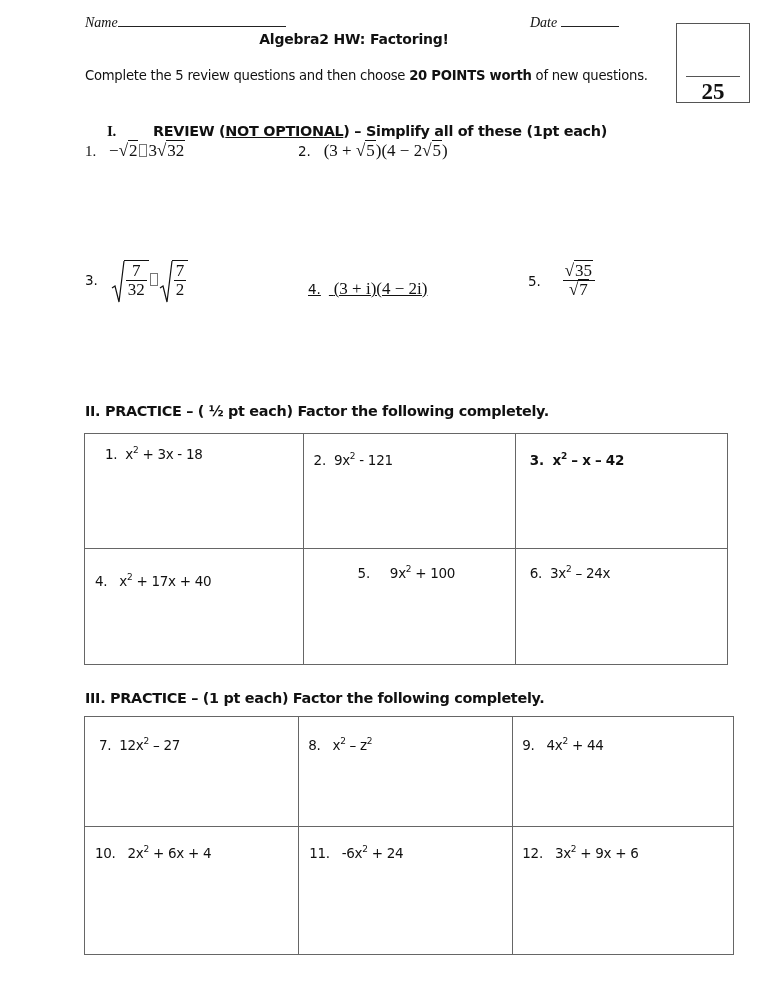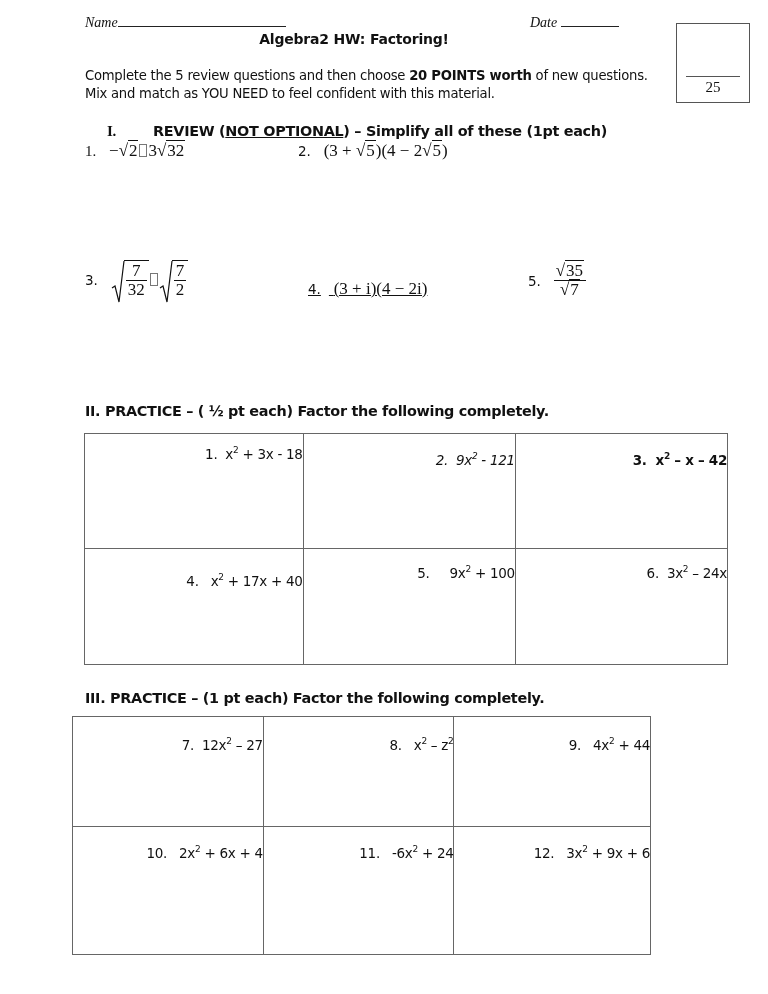--- a/index.html
+++ b/index.html
@@ -11,21 +11,21 @@
   .name-line { left:85px; top:14px; font-size:14px; }
   .name-line .rule { display:inline-block; width:168px; border-bottom:1px solid #222; height:12px; vertical-align:baseline; }
   .date-line { left:530px; top:14px; font-size:14px; }
   .date-line .rule { display:inline-block; width:58px; border-bottom:1px solid #222; height:12px; margin-left:4px; }
 
   .title { left:0; width:768px; top:31px; text-align:center; font-weight:bold; font-size:14px; font-family:"DejaVu Sans", sans-serif; letter-spacing:-0.2px; padding-left:60px; box-sizing:border-box; }
   .title span { position:relative; left:-60px; }
 
   .score-box { left:676px; top:23px; width:74px; height:80px; border:1.5px solid #555; box-sizing:border-box; }
   .score-box .line { position:absolute; left:9px; right:9px; top:52px; border-top:1px solid #555; }
-  .score-box .value { position:absolute; left:0; right:0; top:55px; text-align:center; font-weight:normal; font-size:15px; font-family:"Liberation Serif", serif; }
+  .score-box .value { position:absolute; left:0; right:0; top:55px; text-align:center; font-weight:bold; font-size:23px; font-family:"Liberation Serif", serif; }
 
   .intro { left:85px; top:67px; font-size:13.2px; line-height:18px; width:590px; letter-spacing:-0.25px; }
   .intro b { font-weight:bold; }
 
   .section-heading { font-weight:bold; font-size:14.4px; letter-spacing:-0.3px; }
   .sec1 { left:107px; top:123px; }
   .sec1 .num { display:inline-block; width:46px; font-family:"Liberation Serif", serif; font-size:15px; }
   .sec1 u { text-decoration:underline; }
 
   .q { font-size:15px; white-space:nowrap; }
@@ -42,27 +42,27 @@
 
   .bigrad { display:inline-block; vertical-align:middle; position:relative; padding-left:13px; }
   .bigrad svg { position:absolute; left:0; top:0; }
   .bigrad .inner { display:inline-block; border-top:1px solid #111; padding:1px 2px 0 2px; }
 
   .sec2 { left:85px; top:403px; }
   .sec3 { left:85px; top:690px; }
 
   table.grid { position:absolute; border-collapse:collapse; }
   table.grid td { border:1.3px solid #666; vertical-align:top; padding:0; font-size:13.5px; letter-spacing:-0.3px; }
-  .cell-text { display:block; white-space:nowrap;text-align:right; }
+  .cell-text { display:block; white-space:nowrap; }
   sup { font-size:9px; vertical-align:6px; line-height:0; }
 
   #t2 { left:84px; top:433px; width:644px; }
   #t2 tr.r1 td { height:114px; }
   #t2 tr.r2 td { height:115px; }
-  #t3 { left:72px; top:716px; width:579px; }
+  #t3 { left:84px; top:716px; width:650px; }
   #t3 tr.r1 td { height:109px; }
   #t3 tr.r2 td { height:127px; }
 </style>
 </head>
 <body>
 
 <div class="abs name-line serif italic">
   <span>Name</span><span class="rule"></span>
 </div>
 <div class="abs date-line serif italic">
@@ -70,21 +70,20 @@
 </div>
 <div class="abs title"><span>Algebra2 HW: Factoring!</span></div>
 
 <div class="abs score-box">
   <div class="line"></div>
   <div class="value">25</div>
 </div>
 
 <div class="abs intro">
   <span>Complete the 5 review questions and then choose </span><b>20 POINTS worth</b><span> of new questions.</span><br>
-  <span>Mix and match as YOU NEED to feel confident with this material.</span>
 </div>
 
 <div class="abs section-heading sec1">
   <span class="num">I.</span><span>REVIEW (</span><u>NOT OPTIONAL</u><span>) – Simplify all of these (1pt each)</span>
 </div>
 
 <div class="abs q" style="left:85px; top:141px;">
   <span class="label serif" style="font-family:'Liberation Serif',serif; font-size:15px;">1.</span>
   <span class="math">
     <span>−</span><span class="rad"><span class="sym">√</span><span class="over">2</span></span><span class="boxchar"></span><span>3</span><span class="rad"><span class="sym">√</span><span class="over">32</span></span>
@@ -115,35 +114,35 @@
   </span>
 </div>
 
 <div class="abs q" style="left:308px; top:279px;text-decoration:underline;">
   <span class="label">4.</span>
   <span class="math">(3 + i)(4 − 2i)</span>
 </div>
 
 <div class="abs q" style="left:528px; top:262px;">
   <span class="label" style="vertical-align:middle;">5.</span>
-  <span class="math frac" style="vertical-align:middle;">
+  <span class="math frac" style="vertical-align:middle;margin-left:9px;">
     <span class="num"><span class="rad"><span class="sym">√</span><span class="over">35</span></span></span>
     <span class="den" style="border-top:none;"><span class="rad"><span class="sym">√</span><span class="over">7</span></span></span>
   </span>
 </div>
 
 <div class="abs section-heading sec2">II.  PRACTICE – ( ½ pt each) Factor the following completely.</div>
 
 <table class="grid" id="t2">
   <tbody>
       <tr class="r1">
     <td style="width:34%;">
           <span class="cell-text" style="padding:12px 0 0 20px;"><span>1.</span>&nbsp; <span>x</span><sup>2</sup><span> + 3x - 18</span></span>
         </td>
-    <td style="width:33%;font-style:italic;">
+    <td style="width:33%;">
           <span class="cell-text" style="padding:18px 0 0 10px;"><span>2.</span>&nbsp; <span>9x</span><sup>2</sup><span> - 121</span></span>
         </td>
     <td style="width:33%;font-weight:bold;">
           <span class="cell-text" style="padding:18px 0 0 14px;"><span>3.</span>&nbsp; <span>x</span><sup>2</sup><span> – x – 42</span></span>
         </td>
   </tr>
   <tr class="r2">
     <td>
           <span class="cell-text" style="padding:24px 0 0 10px;"><span>4.</span>&nbsp;&nbsp; <span>x</span><sup>2</sup><span> + 17x + 40</span></span>
         </td>

